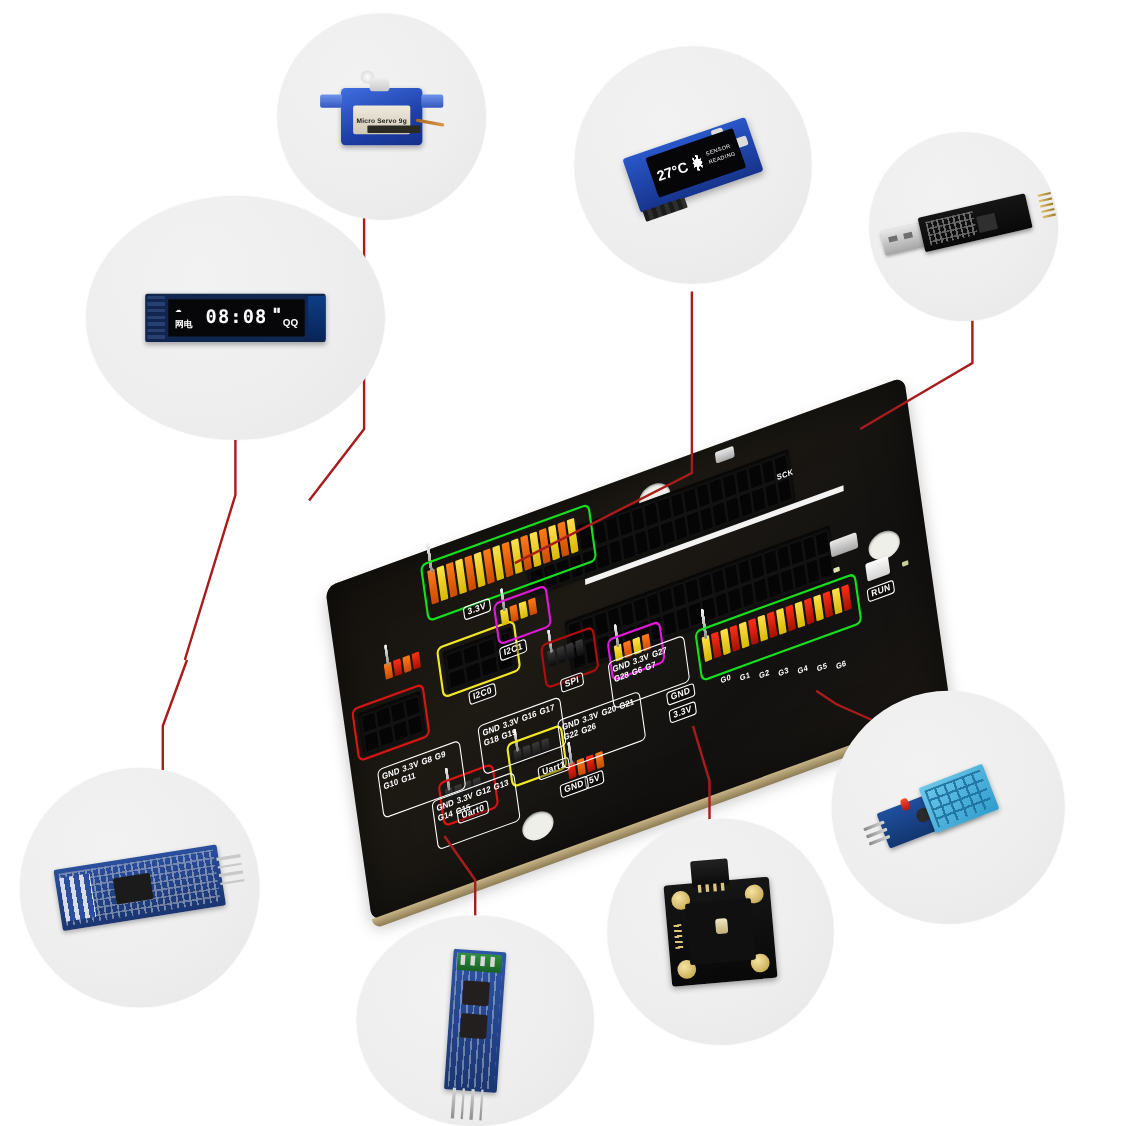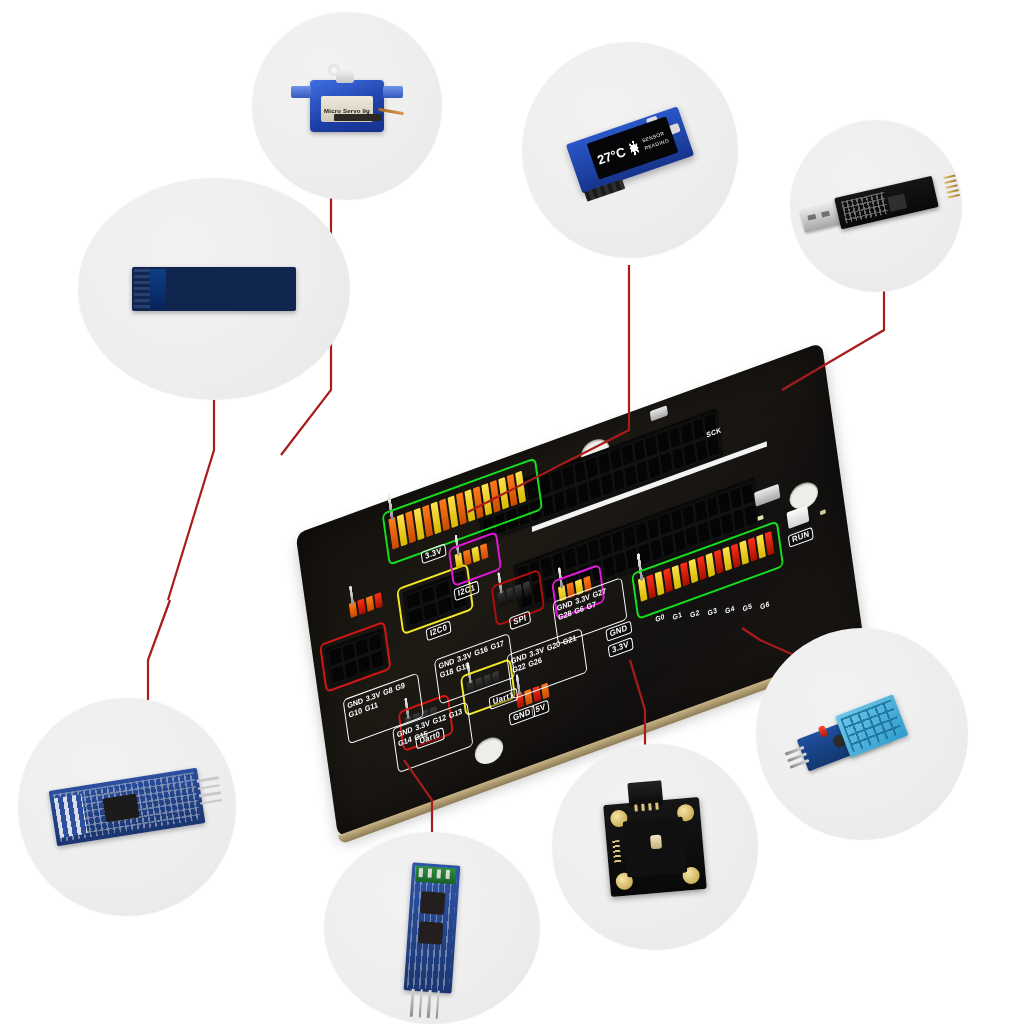--- a/index.html
+++ b/index.html
@@ -645,20 +645,27 @@
       <div class="usbconn" style="left:470px;top:118px;"></div>
       <div class="usbconn" style="left:376px;top:6px;width:18px;height:10px;"></div>
       <div class="silk plain" style="left:430px;top:44px;font-size:7px;">SCK</div>
     </div>
   </div>
 
   <div class="bubble" style="left:78px;top:178px;width:272px;height:222px;">
     <div class="art mod">
       <div class="oled-bar">
         <div class="pins"></div>
+        <div class="screen">
+          <span class="oled-left">☁</span>
+          <span class="oled-cn">网电</span>
+          <span class="oled-time">08:08</span>
+          <span class="oled-right">▮▮</span>
+          <span class="oled-qq">QQ</span>
+        </div>
         <div class="oled-flex"></div>
       </div>
     </div>
   </div>
 
   <div class="bubble" style="left:252px;top:12px;width:190px;height:188px;">
     <div class="art mod">
       <div class="servo-body">
         <div class="servo-ear" style="left:-19px;"></div>
         <div class="servo-ear" style="right:-19px;"></div>

